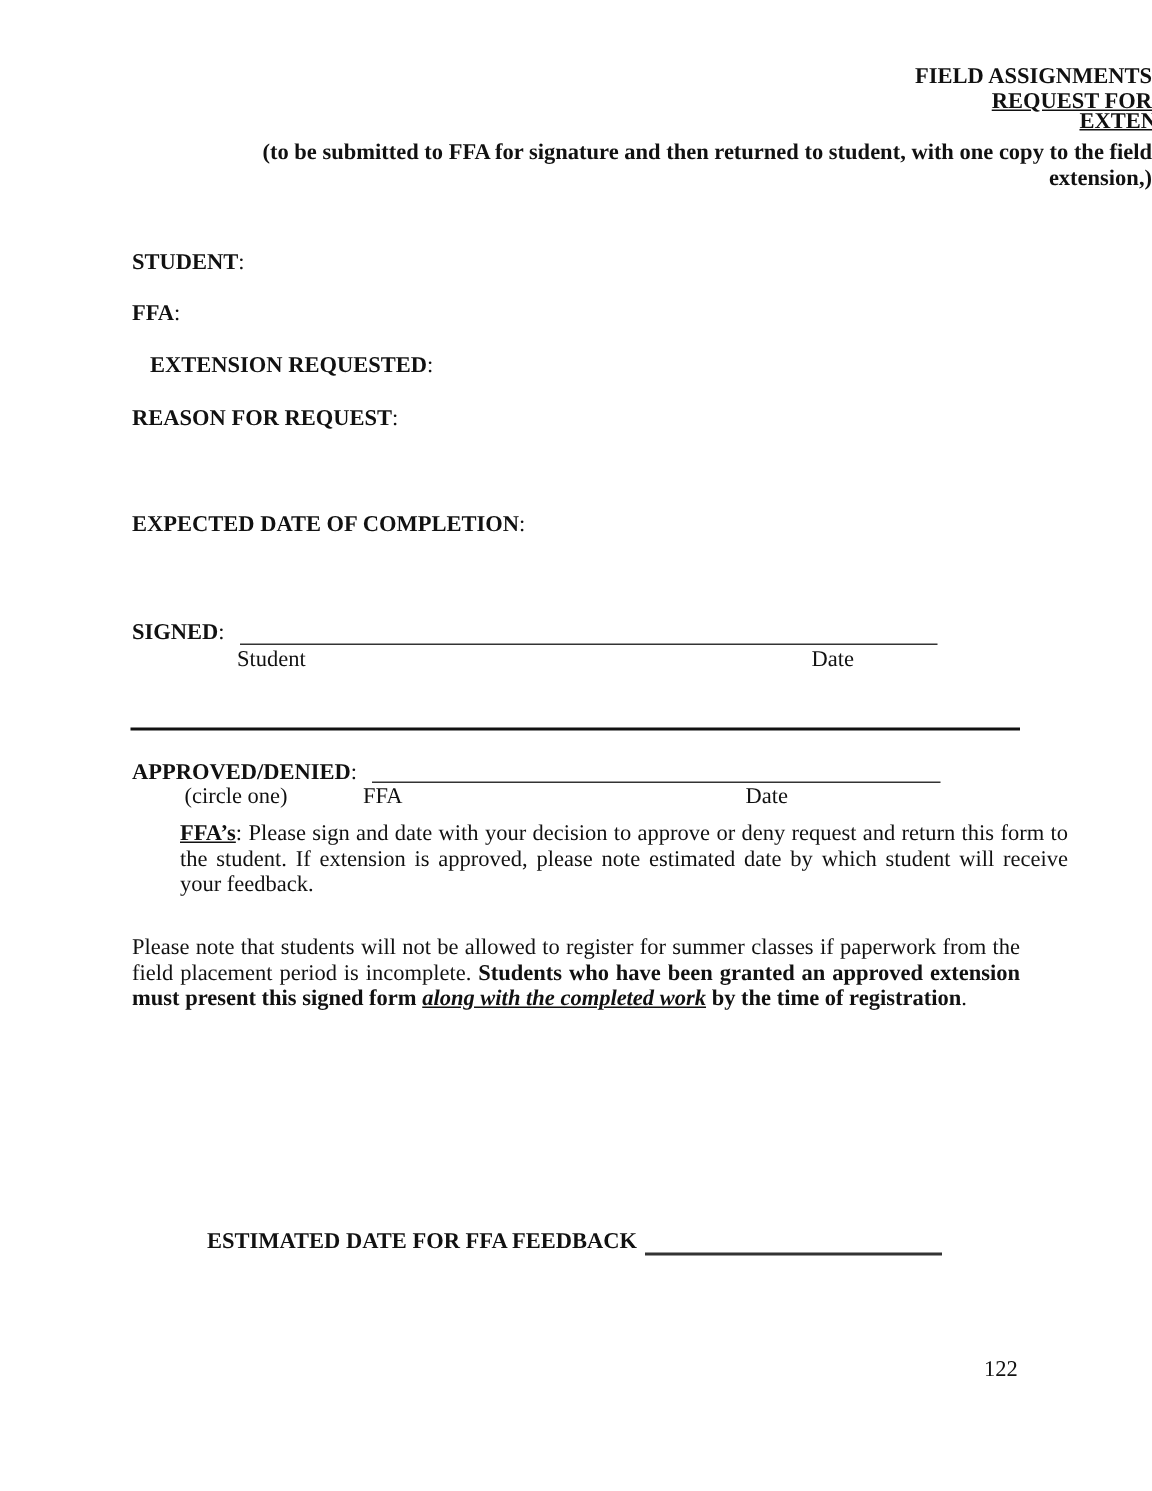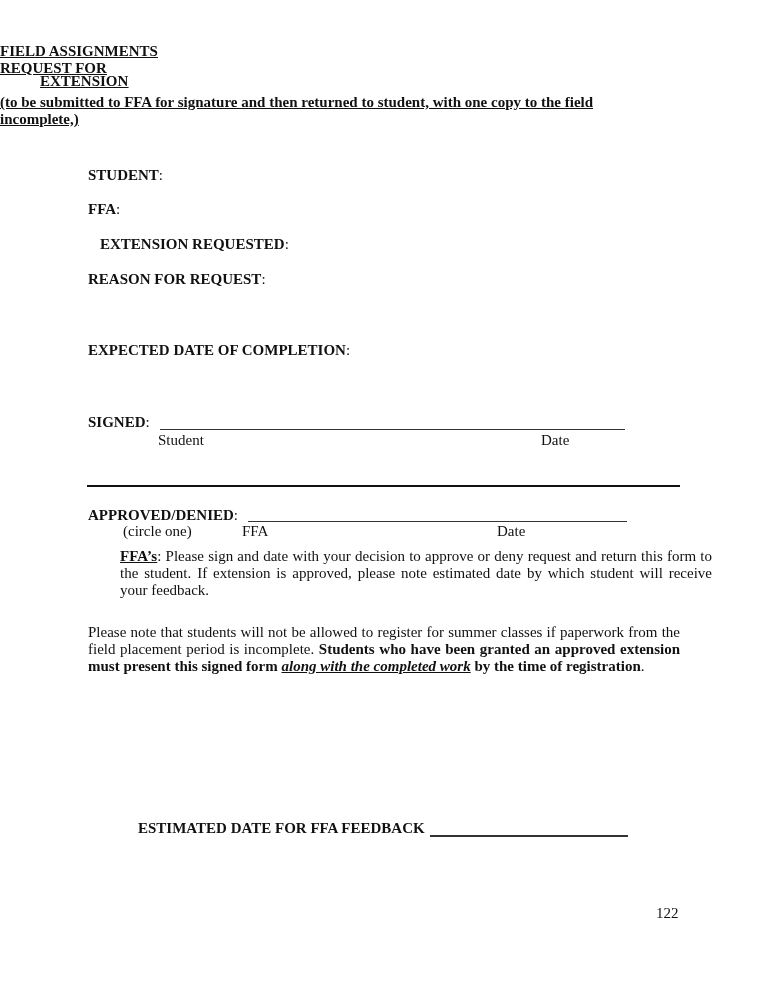--- a/index.html
+++ b/index.html
@@ -1,34 +1,34 @@
 <!DOCTYPE html>
 <html><head>
 <meta charset="utf-8">
 <style>
   html, body { margin: 0; padding: 0; background: #ffffff; }
   body { width: 768px; height: 994px; position: relative; overflow: hidden;
          font-family: "Liberation Serif", "DejaVu Serif", serif; color: #111; font-size: 15px; }
   .abs { position: absolute; white-space: nowrap; line-height: 17px; }
-  .center { left: 0; width: 768px; text-align: left; text-decoration: underline; }
+  .center { left: 0; width: 768px; text-align: right; }
   .b { font-weight: bold; }
   .u { text-decoration: underline; }
   .line { position: absolute; border-bottom: 1px solid #333; height: 0; }
   .rule { position: absolute; left: 87px; width: 593px; height: 0; border-bottom: 2px solid #111; top: 485px; }
   .para { position: absolute; left: 88px; width: 592px; line-height: 17px; text-align: justify; white-space: normal; }
   .bi { font-weight: bold; font-style: italic; text-decoration: underline; }
 </style>
 </head>
 <body>
 
 <div class="abs center b" style="top:43px;">FIELD ASSIGNMENTS</div>
 <div class="abs center" style="top:60px;"><span class="b u">REQUEST FOR</span></div>
 <div class="abs center" style="top:73px;padding-left:40px;"><span class="b u">EXTENSION</span></div>
 <div class="abs center b" style="top:94px;">(to be submitted to FFA for signature and then returned to student, with one copy to the field</div>
-<div class="abs center b" style="top:111px;">incomplete,)</div>
+<div class="abs center b" style="top:111px;">extension,)</div>
 
 <div class="abs" style="top:167px; left:88px;"><span class="b">STUDENT</span><span>:</span></div>
 <div class="abs" style="top:201px; left:88px;text-align:right;"><span class="b">FFA</span><span>:</span></div>
 <div class="abs" style="top:236px; left:100px;"><span class="b">EXTENSION REQUESTED</span><span>:</span></div>
 <div class="abs" style="top:271px; left:88px;"><span class="b">REASON FOR REQUEST</span><span>:</span></div>
 <div class="abs" style="top:342px; left:88px;"><span class="b">EXPECTED DATE OF COMPLETION</span><span>:</span></div>
 
 <div class="abs" style="top:414px; left:88px;"><span class="b">SIGNED</span><span>:</span></div>
 <div class="line" style="top:429px; left:160px; width:465px;"></div>
 <div class="abs" style="top:432px; left:158px;">Student</div>

